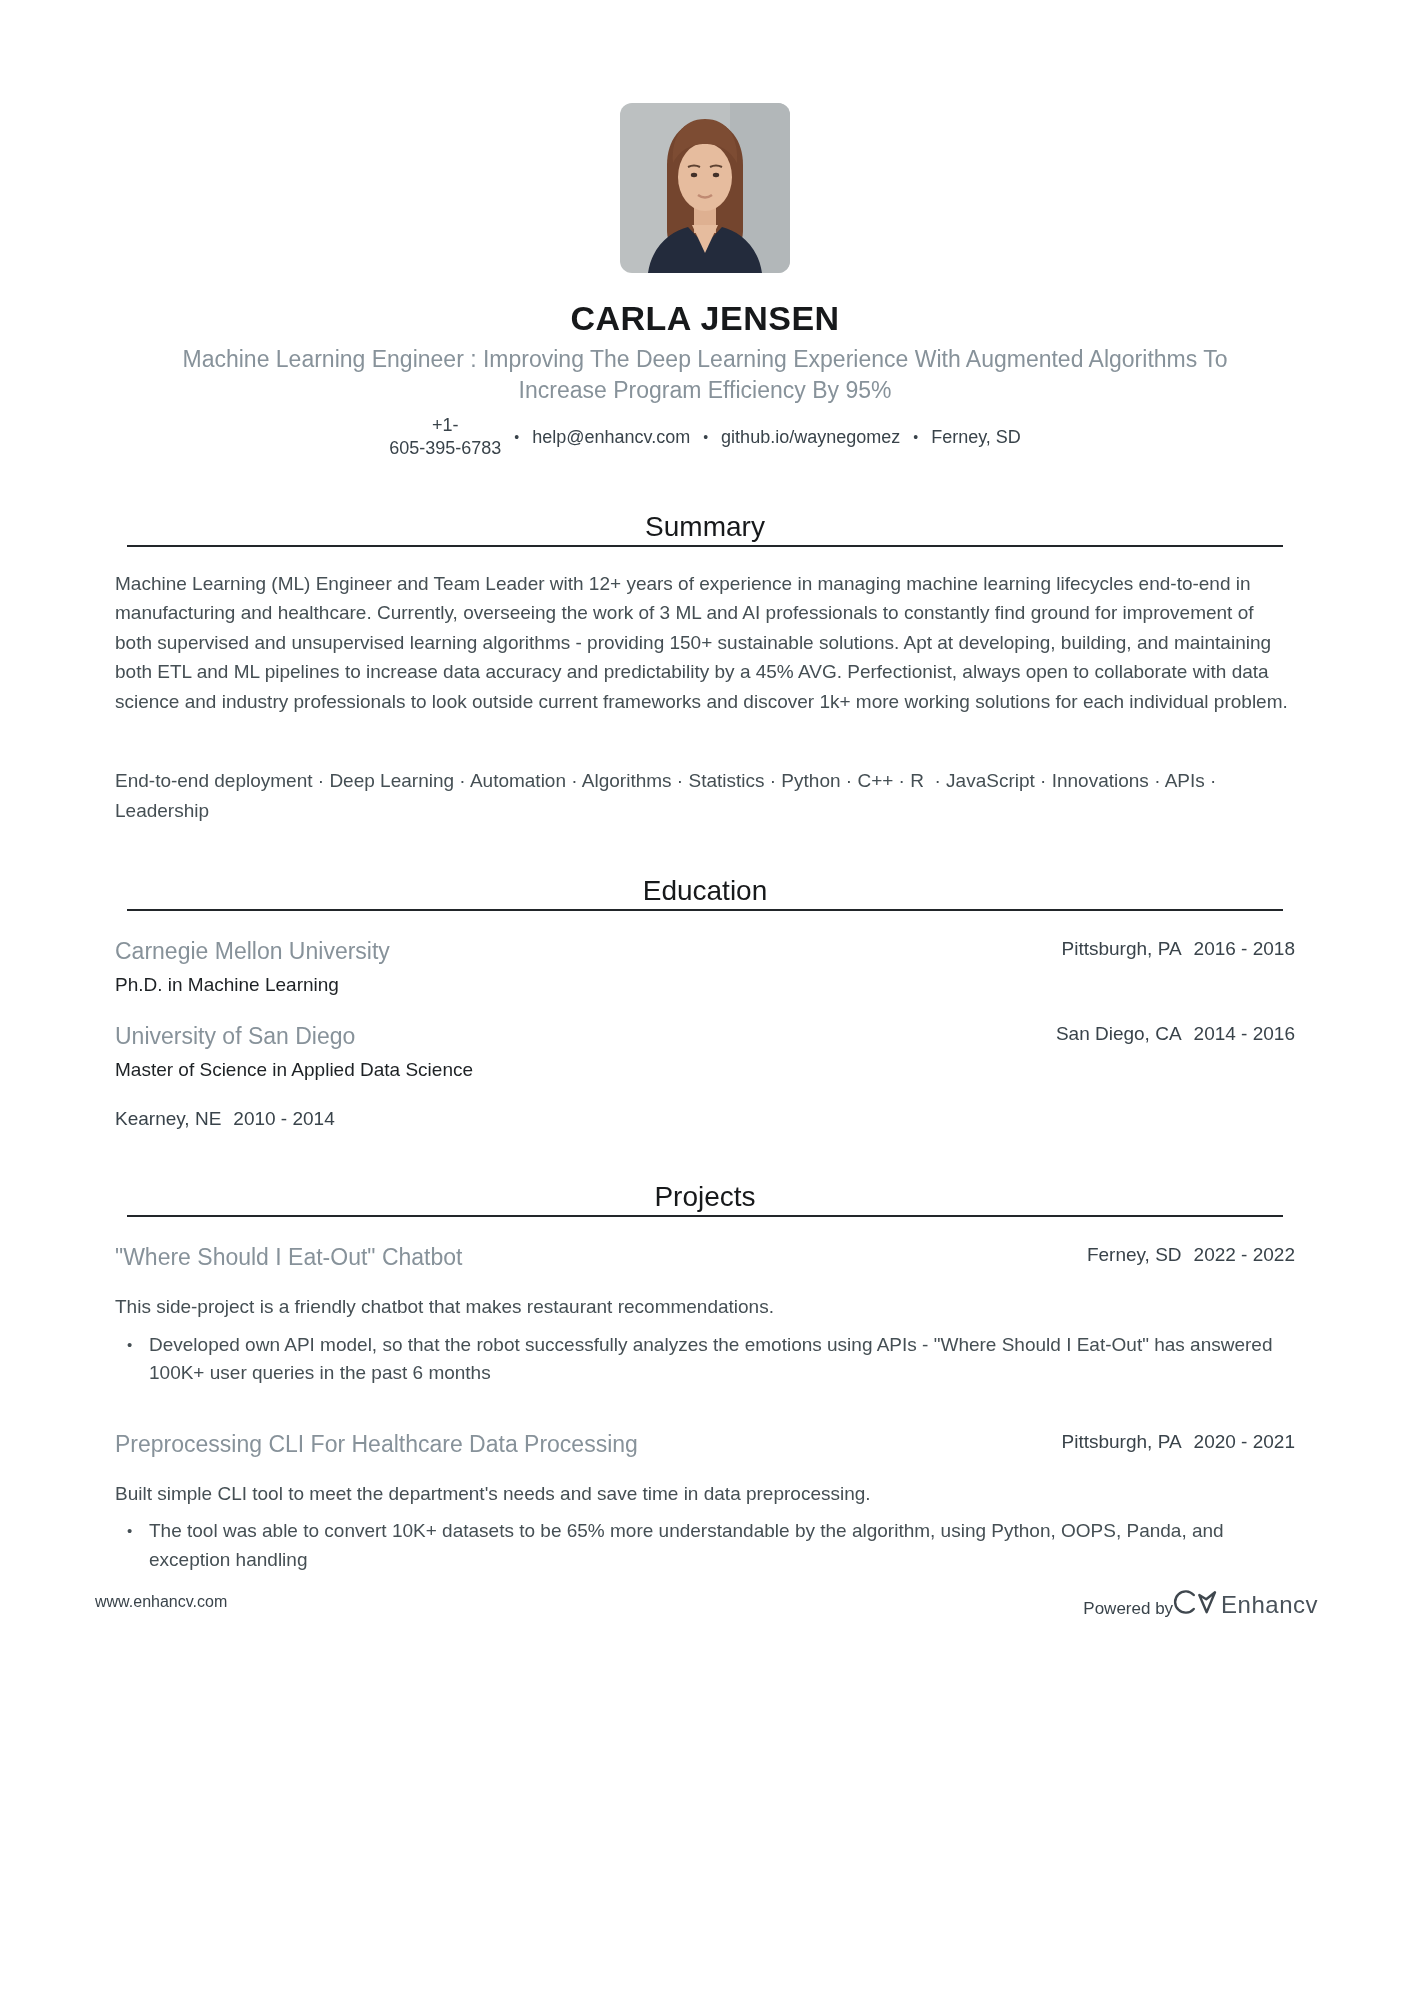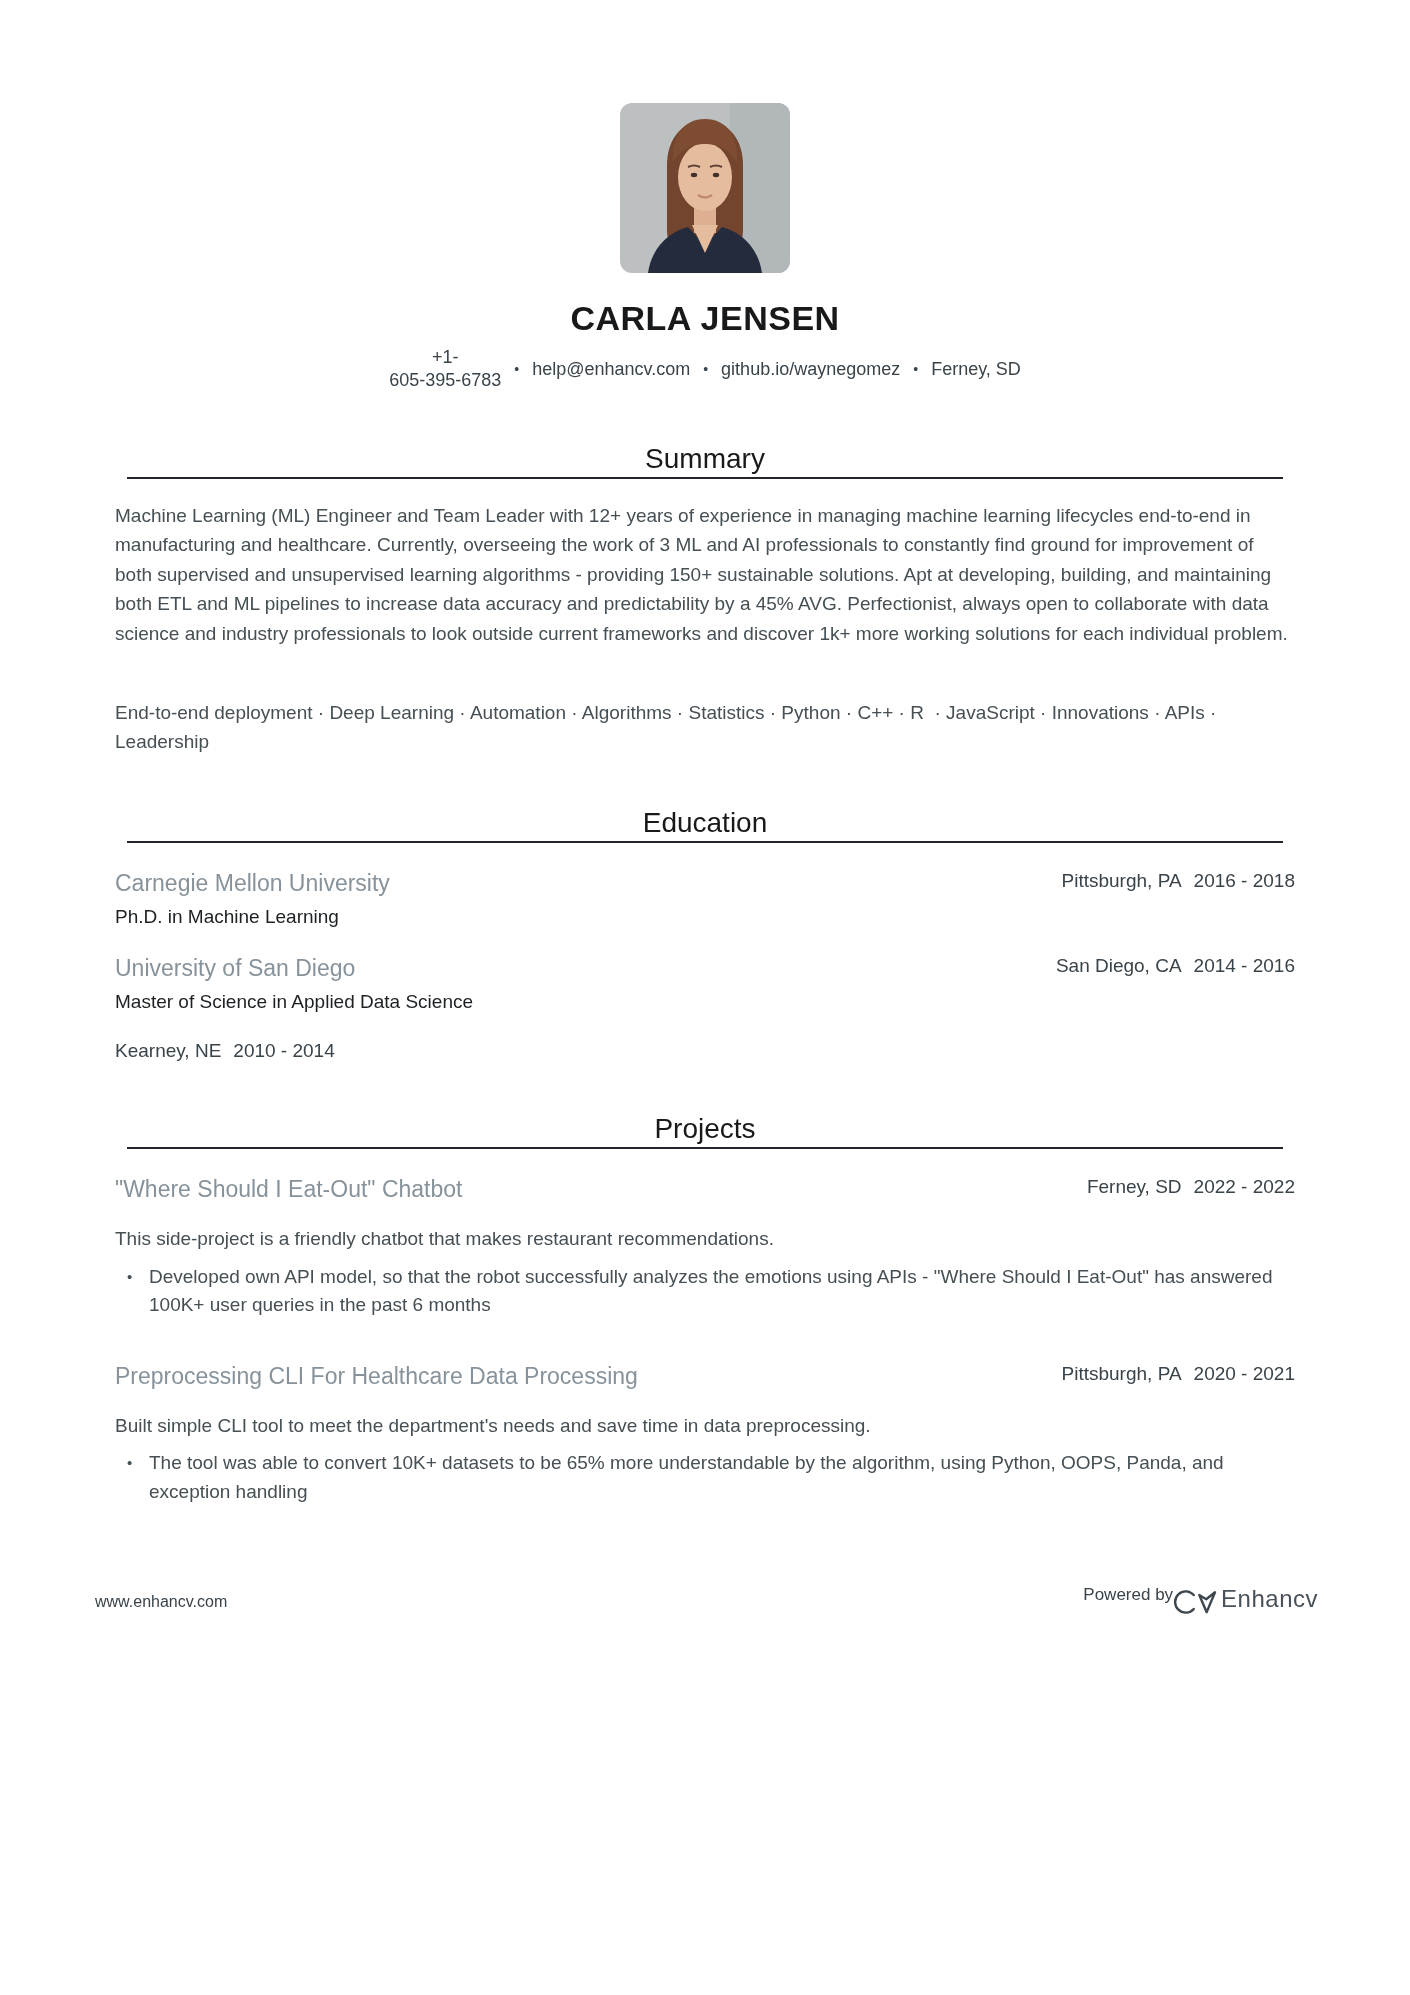--- a/index.html
+++ b/index.html
@@ -151,21 +151,21 @@
     align-items:center;
   }
   .site-link{
     font-size:16px;
     color:var(--meta);
     text-decoration:none;
     cursor:pointer;
   }
   .powered{
     display:flex;
-    align-items:flex-start;
+    align-items:flex-end;
   }
   .powered .label{font-size:17px;color:var(--meta);}
   .powered .logo{display:inline-flex;}
   .powered .brand{
     font-size:24px;
     color:#49525a;
     letter-spacing:0.5px;
   }
 </style>
 </head>
@@ -186,20 +186,21 @@
           <ellipse cx="74" cy="72" rx="3.2" ry="2.2" fill="#42312a"></ellipse>
           <ellipse cx="96" cy="72" rx="3.2" ry="2.2" fill="#42312a"></ellipse>
           <path d="M68,64 Q74,61 80,64" stroke="#5d4232" stroke-width="2" fill="none"></path>
           <path d="M90,64 Q96,61 102,64" stroke="#5d4232" stroke-width="2" fill="none"></path>
           <path d="M78,92 Q85,97 92,92" stroke="#c08a72" stroke-width="2.5" fill="none"></path>
           <path d="M28,170 C32,142 52,128 68,124 L85,142 L102,124 C118,128 138,142 142,170 Z" fill="#232b3c"></path>
           <path d="M72,122 L98,122 L85,150 Z" fill="#e6bc9e"></path>
         </svg>
       </div>
       <h1 class="name">CARLA JENSEN</h1>
+      <p class="headline">Machine Learning Engineer : Improving The Deep Learning Experience With Augmented Algorithms To Increase Program Efficiency By 95%</p>
       <div class="contact">
         <span class="phone">+1-
 605-395-6783</span>
         <span class="dot">•</span>
         <a class="link">help@enhancv.com</a>
         <span class="dot">•</span>
         <a class="link">github.io/waynegomez</a>
         <span class="dot">•</span>
         <span>Ferney, SD</span>
       </div>

